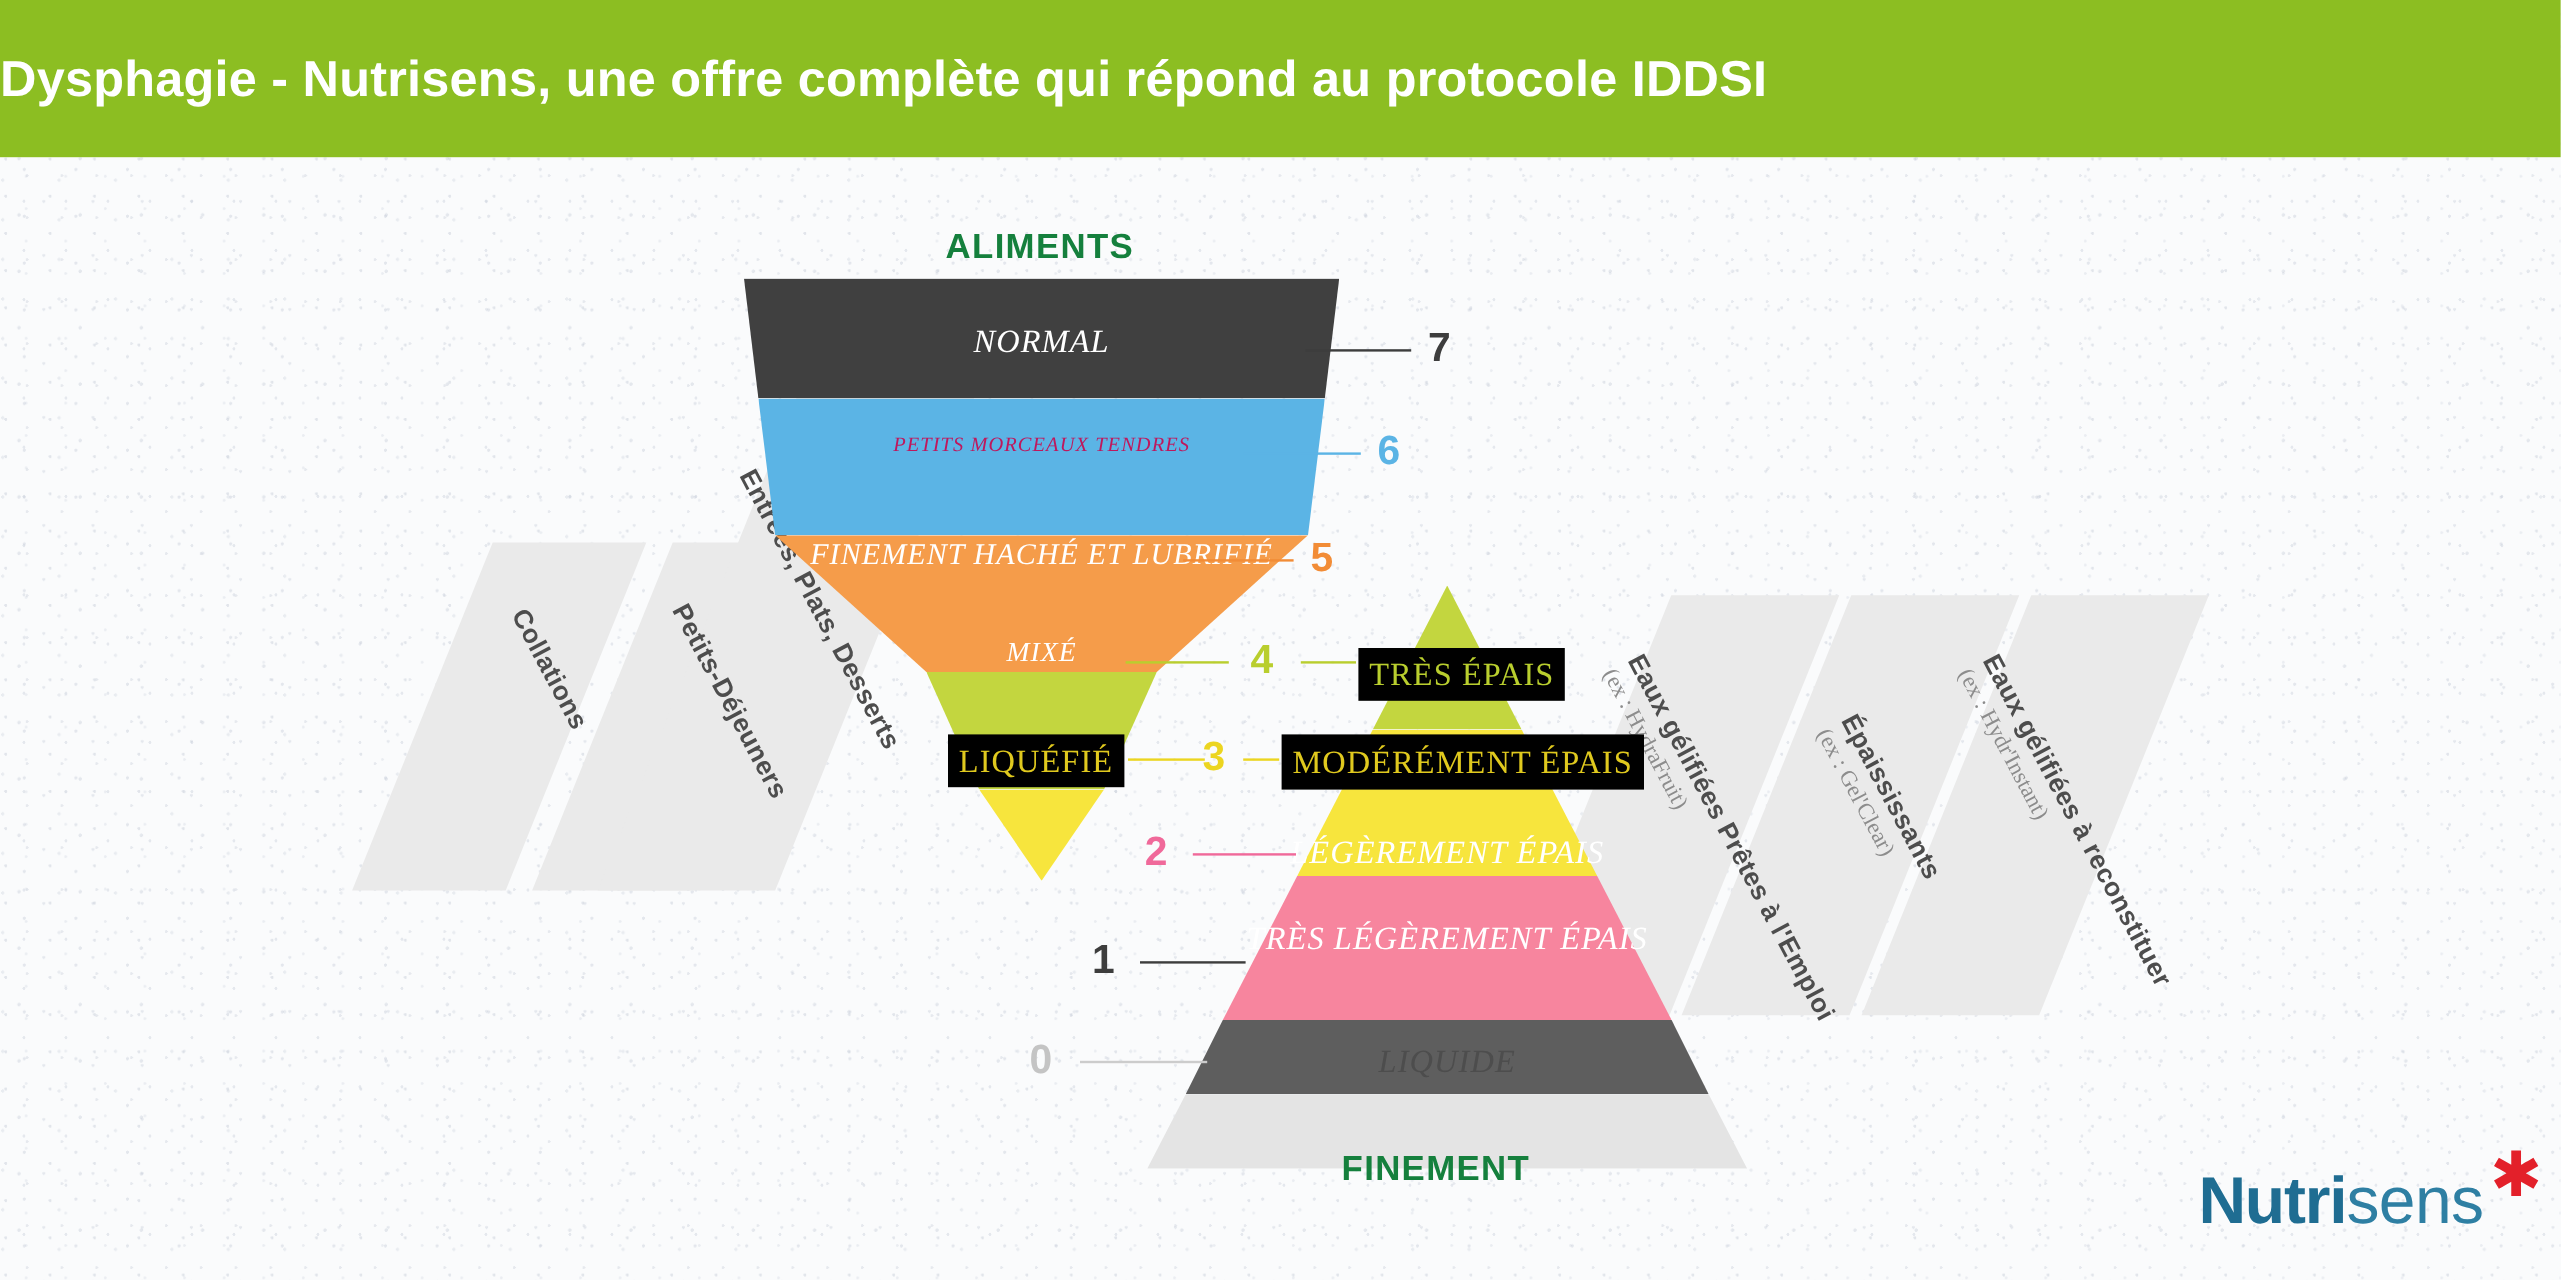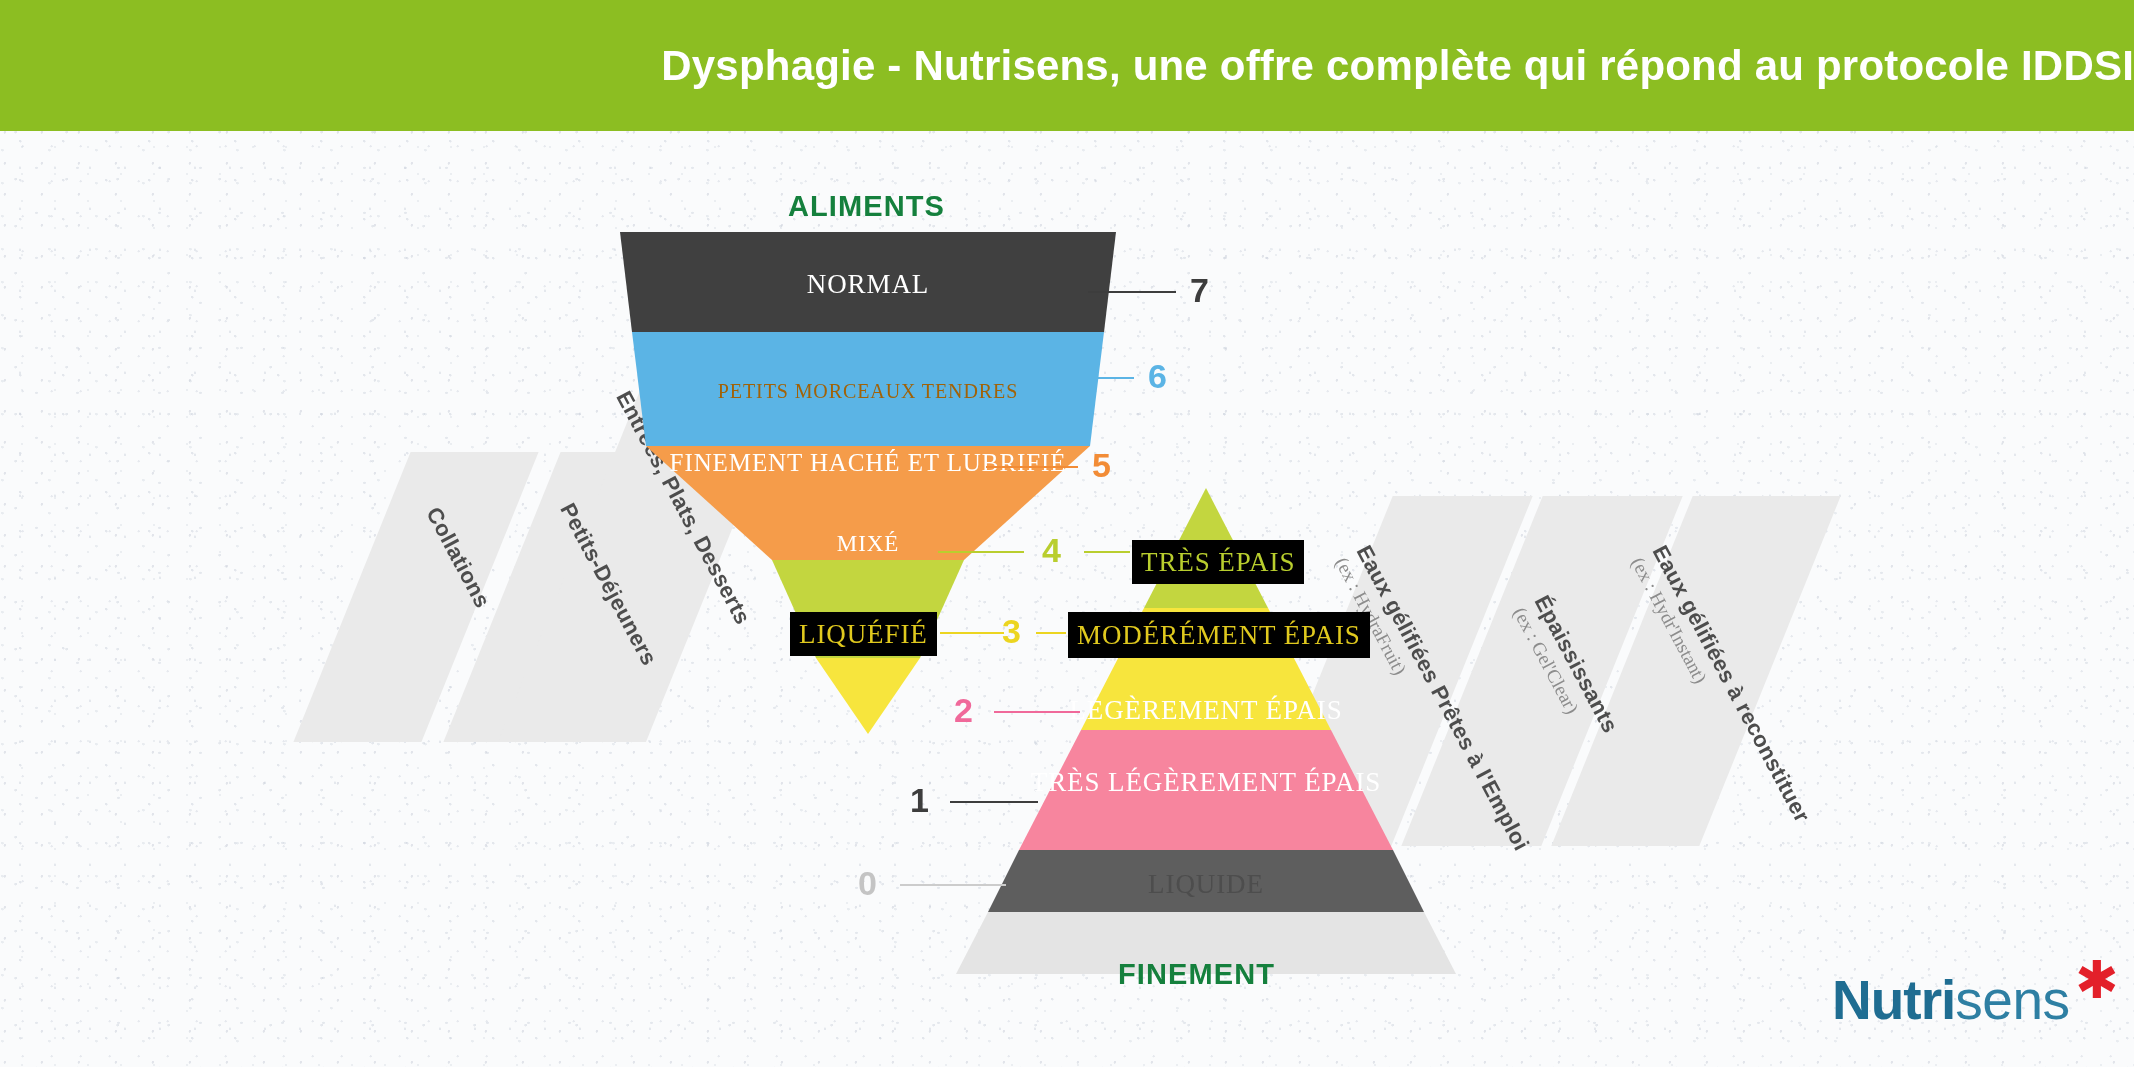--- a/index.html
+++ b/index.html
@@ -24,21 +24,21 @@
       radial-gradient(circle at 89% 73%, rgba(203,209,220,.45) 0 1.1px, transparent 1.4px),
       radial-gradient(circle at 5% 55%, rgba(207,213,223,.4) 0 1.2px, transparent 1.5px),
       radial-gradient(circle at 57% 9%, rgba(199,205,217,.42) 0 1.1px, transparent 1.4px);
     background-size:37px 31px,43px 39px,29px 35px,51px 47px,33px 27px,41px 45px,47px 33px,35px 41px;
   }
 
   
   .header{
     position:absolute;left:0;top:0;width:2134px;height:131px;
     background:#8cbe22;
-    display:flex;align-items:center;justify-content:flex-end;
+    display:flex;align-items:center;justify-content:flex-start;
     z-index:6;
   }
   .header-title{
     color:#ffffff;font-size:42px;font-weight:bold;letter-spacing:.2px;
     font-family:"Liberation Sans",sans-serif;white-space:nowrap;
   }
 
   
   .section-cap{
     position:absolute;color:#15803d;font-weight:bold;font-size:29px;
@@ -62,21 +62,21 @@
   .band-lbl .b-sub{font-weight:normal;font-size:19px;color:#8c8c8c;
                    font-family:"Liberation Serif",serif;display:block;margin-top:1px;}
 
   
   .pyr{position:absolute;z-index:3;}
   .layer{position:absolute;}
 
   .layer-lbl{
     position:absolute;display:flex;align-items:center;justify-content:center;
     white-space:nowrap;font-family:"Liberation Serif",serif;
-    letter-spacing:.9px;z-index:4;line-height:1.12;text-align:right;
+    letter-spacing:.9px;z-index:4;line-height:1.12;text-align:right;font-style:italic;
   }
 
   
   .lvl-num{
     position:absolute;font-family:"Liberation Sans",sans-serif;
     font-weight:bold;font-size:34px;z-index:5;white-space:nowrap;
   }
   .lead{position:absolute;height:2px;z-index:4;}
 
   .chip{
@@ -155,21 +155,21 @@
                 clip-path:polygon(152px 0, 344px 0, 300px 98px, 196px 98px);"></div>
 
     <div class="layer" style="left:0;top:426px;width:496px;height:76px;background:#f7e53d;
                 clip-path:polygon(196px 0, 300px 0, 248px 76px);"></div>
   </div>
 
   <div class="layer-lbl" style="left:620px;top:264px;width:496px;height:40px;color:#ffffff;font-size:27px;">
     <span>NORMAL</span>
     </div>
 
-  <div class="layer-lbl" style="left:646px;top:356px;width:444px;height:70px;color:#a16207;font-size:20px;">
+  <div class="layer-lbl" style="left:646px;top:336px;width:444px;height:70px;color:#be185d;font-size:17px;">
     <span>PETITS MORCEAUX TENDRES</span>
     </div>
 
   <div class="layer-lbl" style="left:660px;top:428px;width:416px;height:70px;color:#ffffff;font-size:25px;">
     <span>FINEMENT HACHÉ ET LUBRIFIÉ</span>
     </div>
 
   <div class="layer-lbl" style="left:760px;top:524px;width:216px;height:40px;color:#ffffff;font-size:23px;">
     <span>MIXÉ</span>
     </div>

